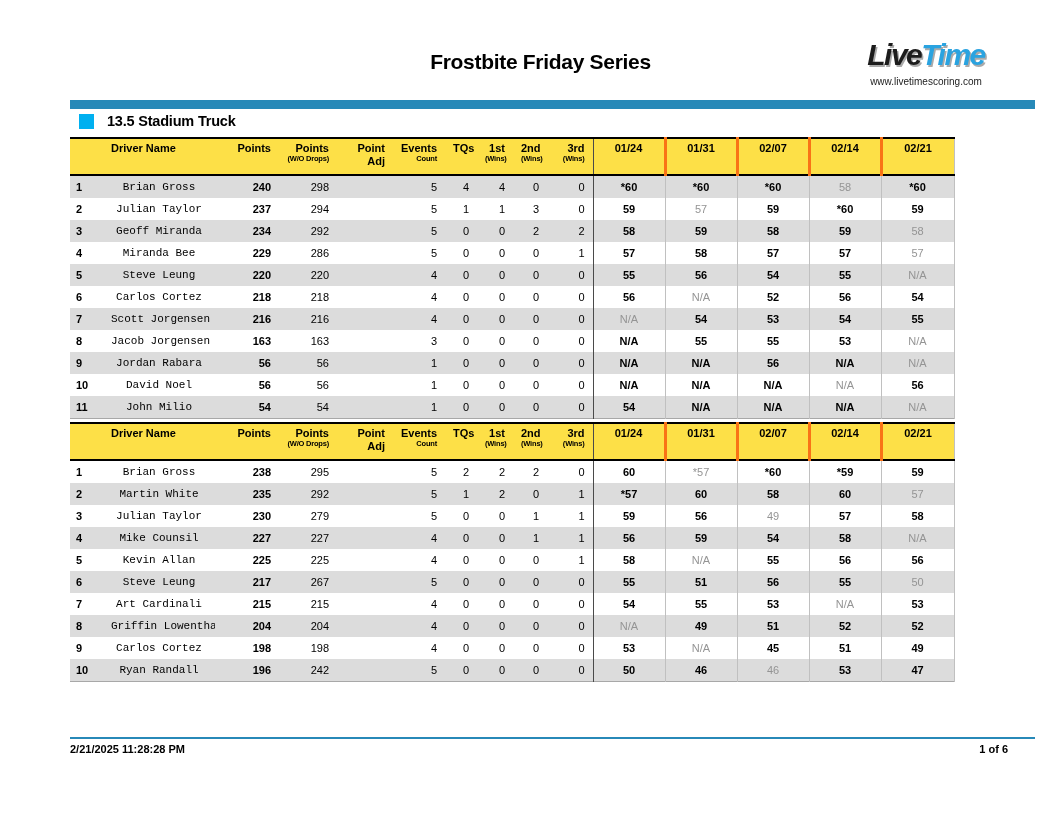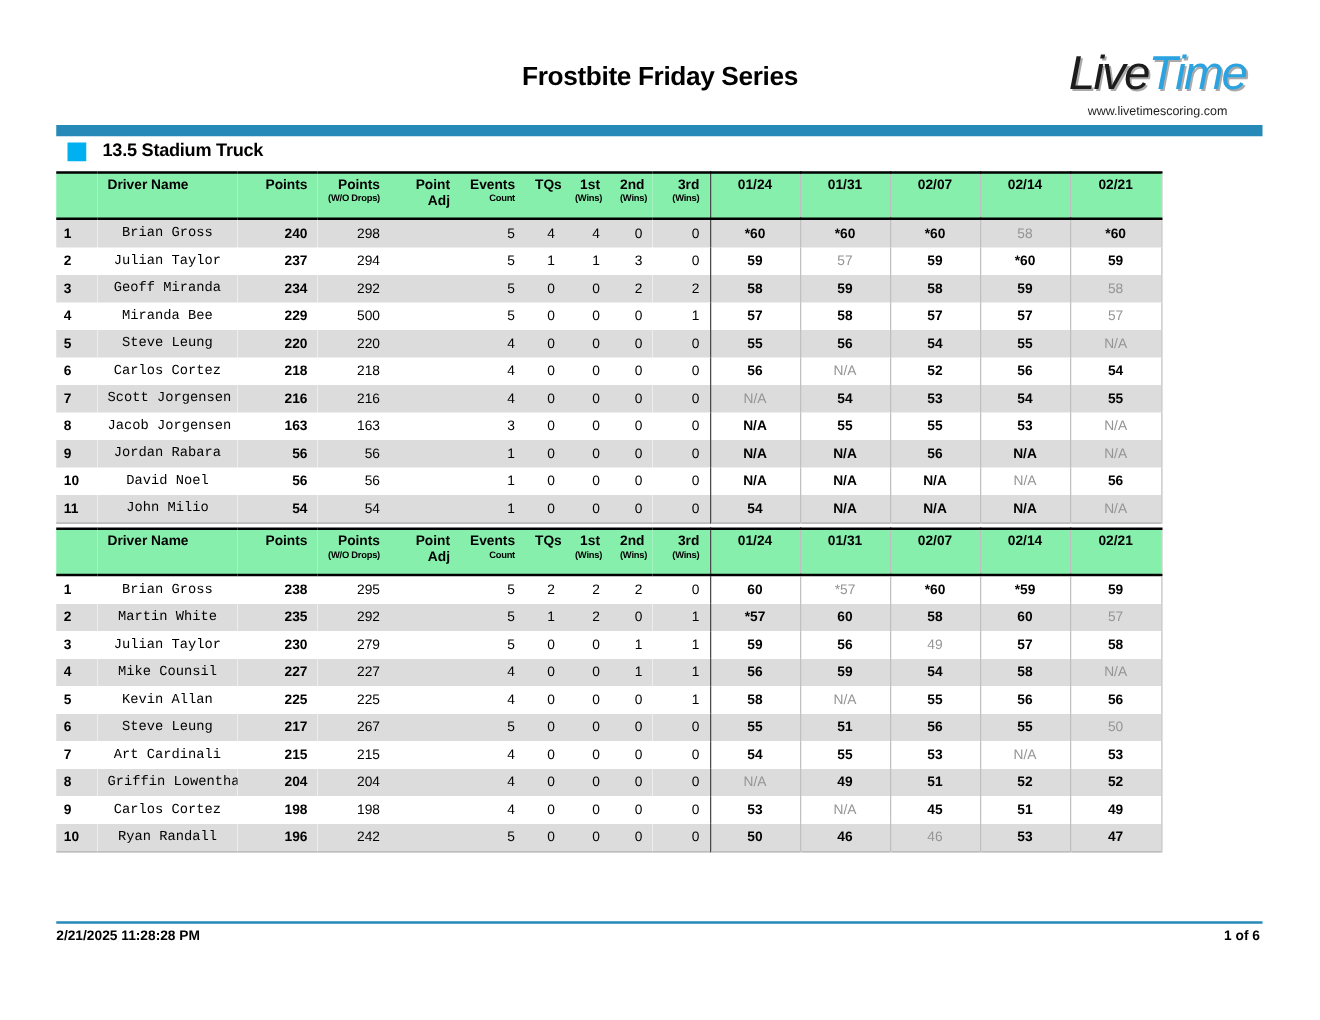--- a/index.html
+++ b/index.html
@@ -1,45 +1,45 @@
 <!DOCTYPE html>
 <html><head>
 <meta charset="utf-8">
 <style>
   html,body{margin:0;padding:0;background:#fff;}
   body{width:1056px;height:816px;position:relative;font-family:"Liberation Sans",sans-serif;color:#000;overflow:hidden;}
-  .page{position:absolute;inset:0;}
+  .page{position:absolute;inset:0;margin-left:25px;}
 
   
   .title-block{position:absolute;top:50px;left:0;width:100%;text-align:center;}
   .title-block h1{margin:0;font-size:21px;font-weight:bold;letter-spacing:-0.3px;}
   .subtitle{font-size:11px;font-weight:bold;margin-top:8px;}
   .logo{position:absolute;top:40px;right:50px;text-align:center;width:160px;}
-  .logo-text{font-size:38px;font-weight:normal;font-style:italic;letter-spacing:-1.5px;line-height:1;
+  .logo-text{font-size:30px;font-weight:bold;font-style:italic;letter-spacing:-1.5px;line-height:1;
              text-shadow:1.5px 1.5px 0 #aaa;}
   .lg-live{color:#1c1c1c;}
   .lg-time{color:#2aa3e0;}
   .logo-site{font-size:10px;color:#222;margin-top:6px;}
   .top-rule{position:absolute;top:100px;left:45px;width:965px;height:9px;background:#2789b8;}
 
   
   #sections{position:absolute;top:108px;left:45px;width:965px;}
   .sec-head{display:flex;align-items:center;gap:13px;margin:3px 0 6px 9px;height:20px;}
   .sq{width:15px;height:15px;background:#00b0f0;flex:0 0 auto;}
   .sec-head h2{margin:0;font-size:14.5px;font-weight:bold;letter-spacing:-0.2px;}
 
   
   table{border-collapse:collapse;table-layout:fixed;width:884px;font-size:11px;margin-bottom:3px;}
   thead tr{border-top:2px solid #000;border-bottom:2px solid #000;}
-  th{font-weight:bold;padding:3px 8px 2px;vertical-align:top;line-height:1.15;background:#86efac;}
+  th{font-weight:bold;padding:3px 8px 2px;vertical-align:top;line-height:1.15;background:#fde047;}
   th.rank{padding:3px 4px;}
   th.left{text-align:left;}
   th.num{text-align:right;}
   th .sub{font-size:7.5px;font-weight:bold;letter-spacing:-0.2px;}
-  th.datecol{text-align:center;border-left:1px solid #f97316;border-right:1px solid #c0c0c0;height:30px;}
+  th.datecol{text-align:center;border-left:3px solid #f97316;border-right:1px solid #c0c0c0;height:30px;}
   th.datecol.first{border-left:1px solid #4a4a4a;}
 
   td{height:22px;padding:0 8px;line-height:22px;white-space:nowrap;overflow:hidden;}
   td.rank{font-weight:bold;padding:0 4px 0 6px;text-align:left;}
   td.left{text-align:center;font-family:Liberation Mono, monospace;}
   td.num{text-align:right;}
   td.b{font-weight:bold;}
   td.score{text-align:center;font-weight:bold;border-left:1px solid #c0c0c0;border-right:1px solid #c0c0c0;}
   td.score.first{border-left:1px solid #4a4a4a;}
   td.score.drop{color:#949494;font-weight:normal;}
@@ -160,21 +160,21 @@
               <td class="score first">58</td>
               <td class="score">59</td>
               <td class="score">58</td>
               <td class="score">59</td>
               <td class="score drop">58</td>
             </tr>
             <tr>
               <td class="rank">4</td>
               <td class="left">Miranda Bee</td>
               <td class="num b">229</td>
-              <td class="num">500</td>
+              <td class="num">286</td>
               <td class="num"></td>
               <td class="num">5</td>
               <td class="num">0</td>
               <td class="num">0</td>
               <td class="num">0</td>
               <td class="num">1</td>
               <td class="score first">57</td>
               <td class="score">58</td>
               <td class="score">57</td>
               <td class="score">57</td>

